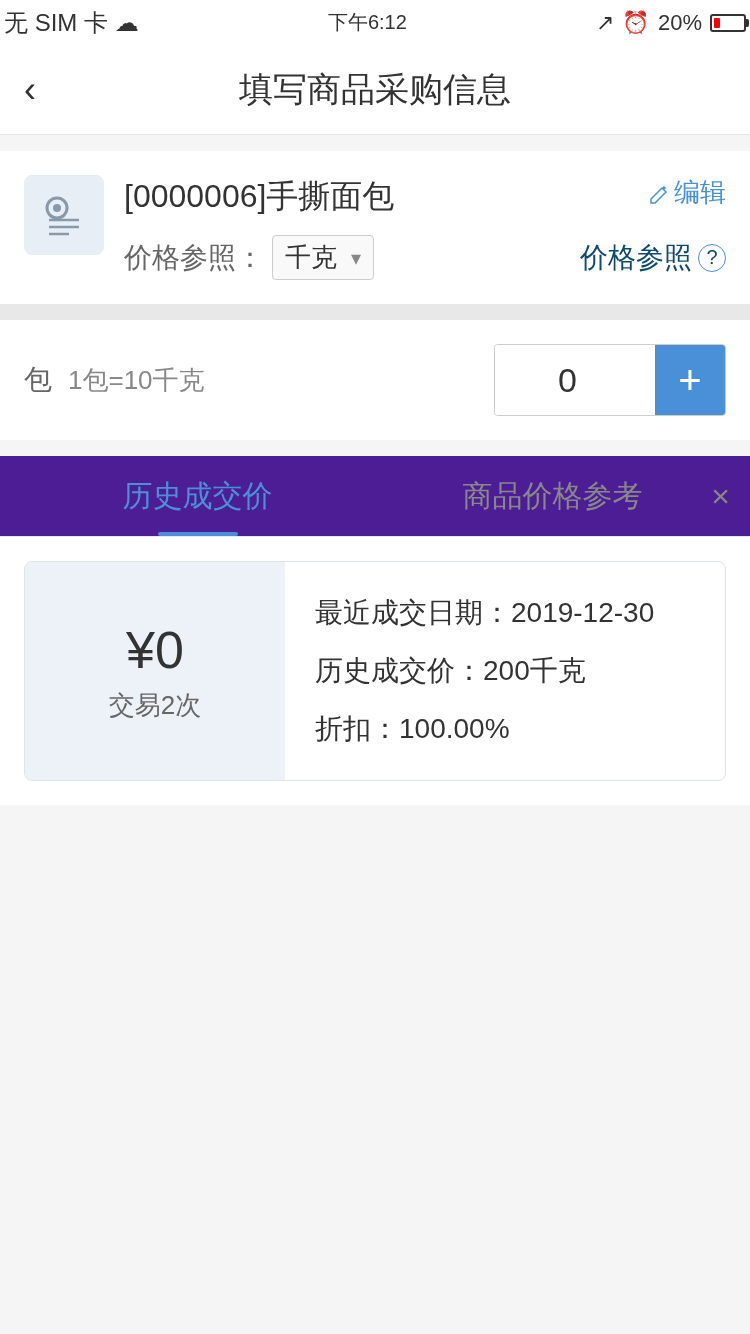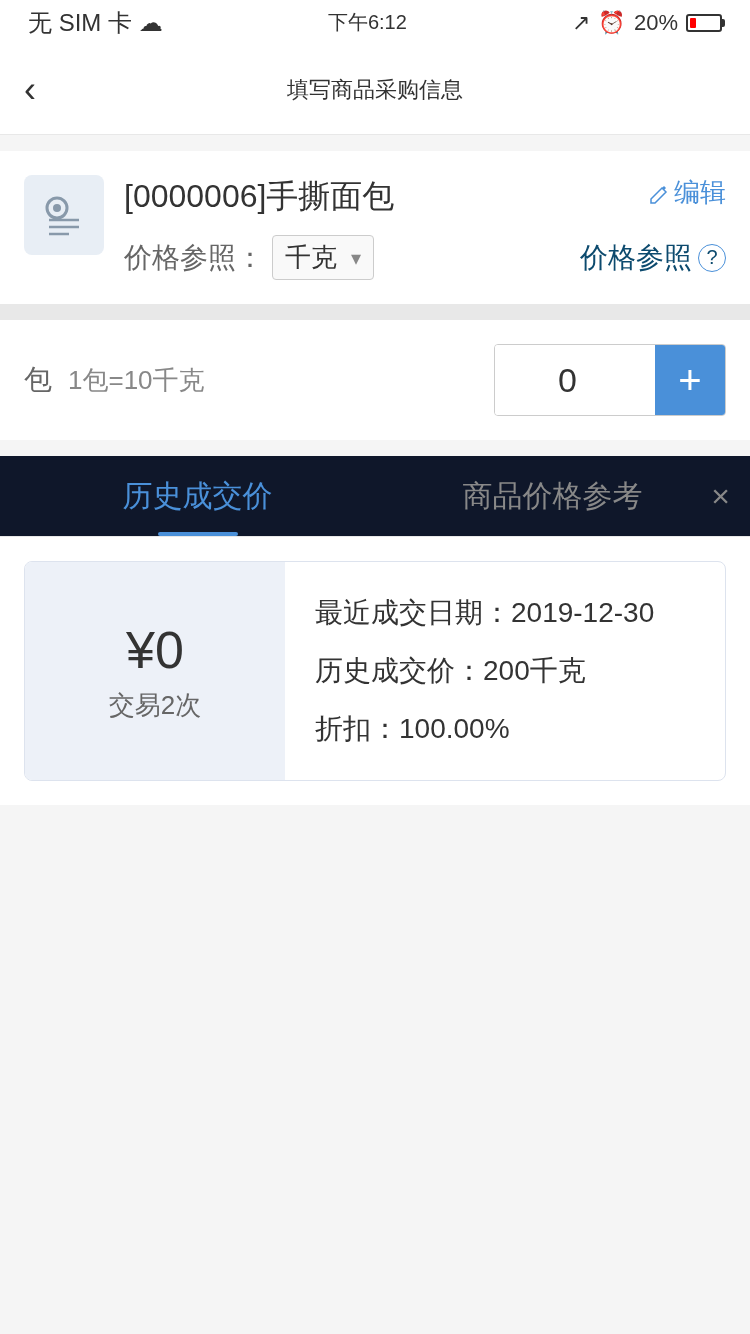--- a/index.html
+++ b/index.html
@@ -14,21 +14,21 @@
     }
 
     
     .status-bar {
       width: 100%;
       height: 45px;
       background: #fff;
       display: flex;
       align-items: center;
       justify-content: space-between;
-      padding: 0 28px;
+      padding: 0 4px;
       font-size: 24px;
       color: #333;
     }
     .status-left { display: flex; align-items: center; gap: 8px; }
     .status-center { font-size: 20px; font-weight: 500; }
     .status-right { display: flex; align-items: center; gap: 8px; font-size: 22px; }
     .battery {
       width: 36px; height: 18px;
       border: 2px solid #333;
       border-radius: 3px;
@@ -64,21 +64,21 @@
       border-bottom: 1px solid #e8e8e8;
     }
     .nav-back {
       position: absolute;
       left: 24px;
       font-size: 36px;
       color: #333;
       cursor: pointer;
     }
     .nav-title {
-      font-size: 22px;
+      font-size: 34px;
       font-weight: 500;
       color: #333;
     }
 
     
     .product-card {
       background: #fff;
       margin-top: 16px;
       padding: 24px;
       display: flex;
@@ -195,21 +195,21 @@
       font-size: 40px;
       display: flex;
       align-items: center;
       justify-content: center;
       cursor: pointer;
       border: none;
     }
 
     
     .tab-bar {
-      background: #0f172a;
+      background: #4c1d95;
       margin-top: 16px;
       display: flex;
       align-items: center;
       border-bottom: 1px solid #e8e8e8;
       position: relative;
       padding: 0 20px;
     }
     .tab-item {
       flex: 1;
       height: 80px;

